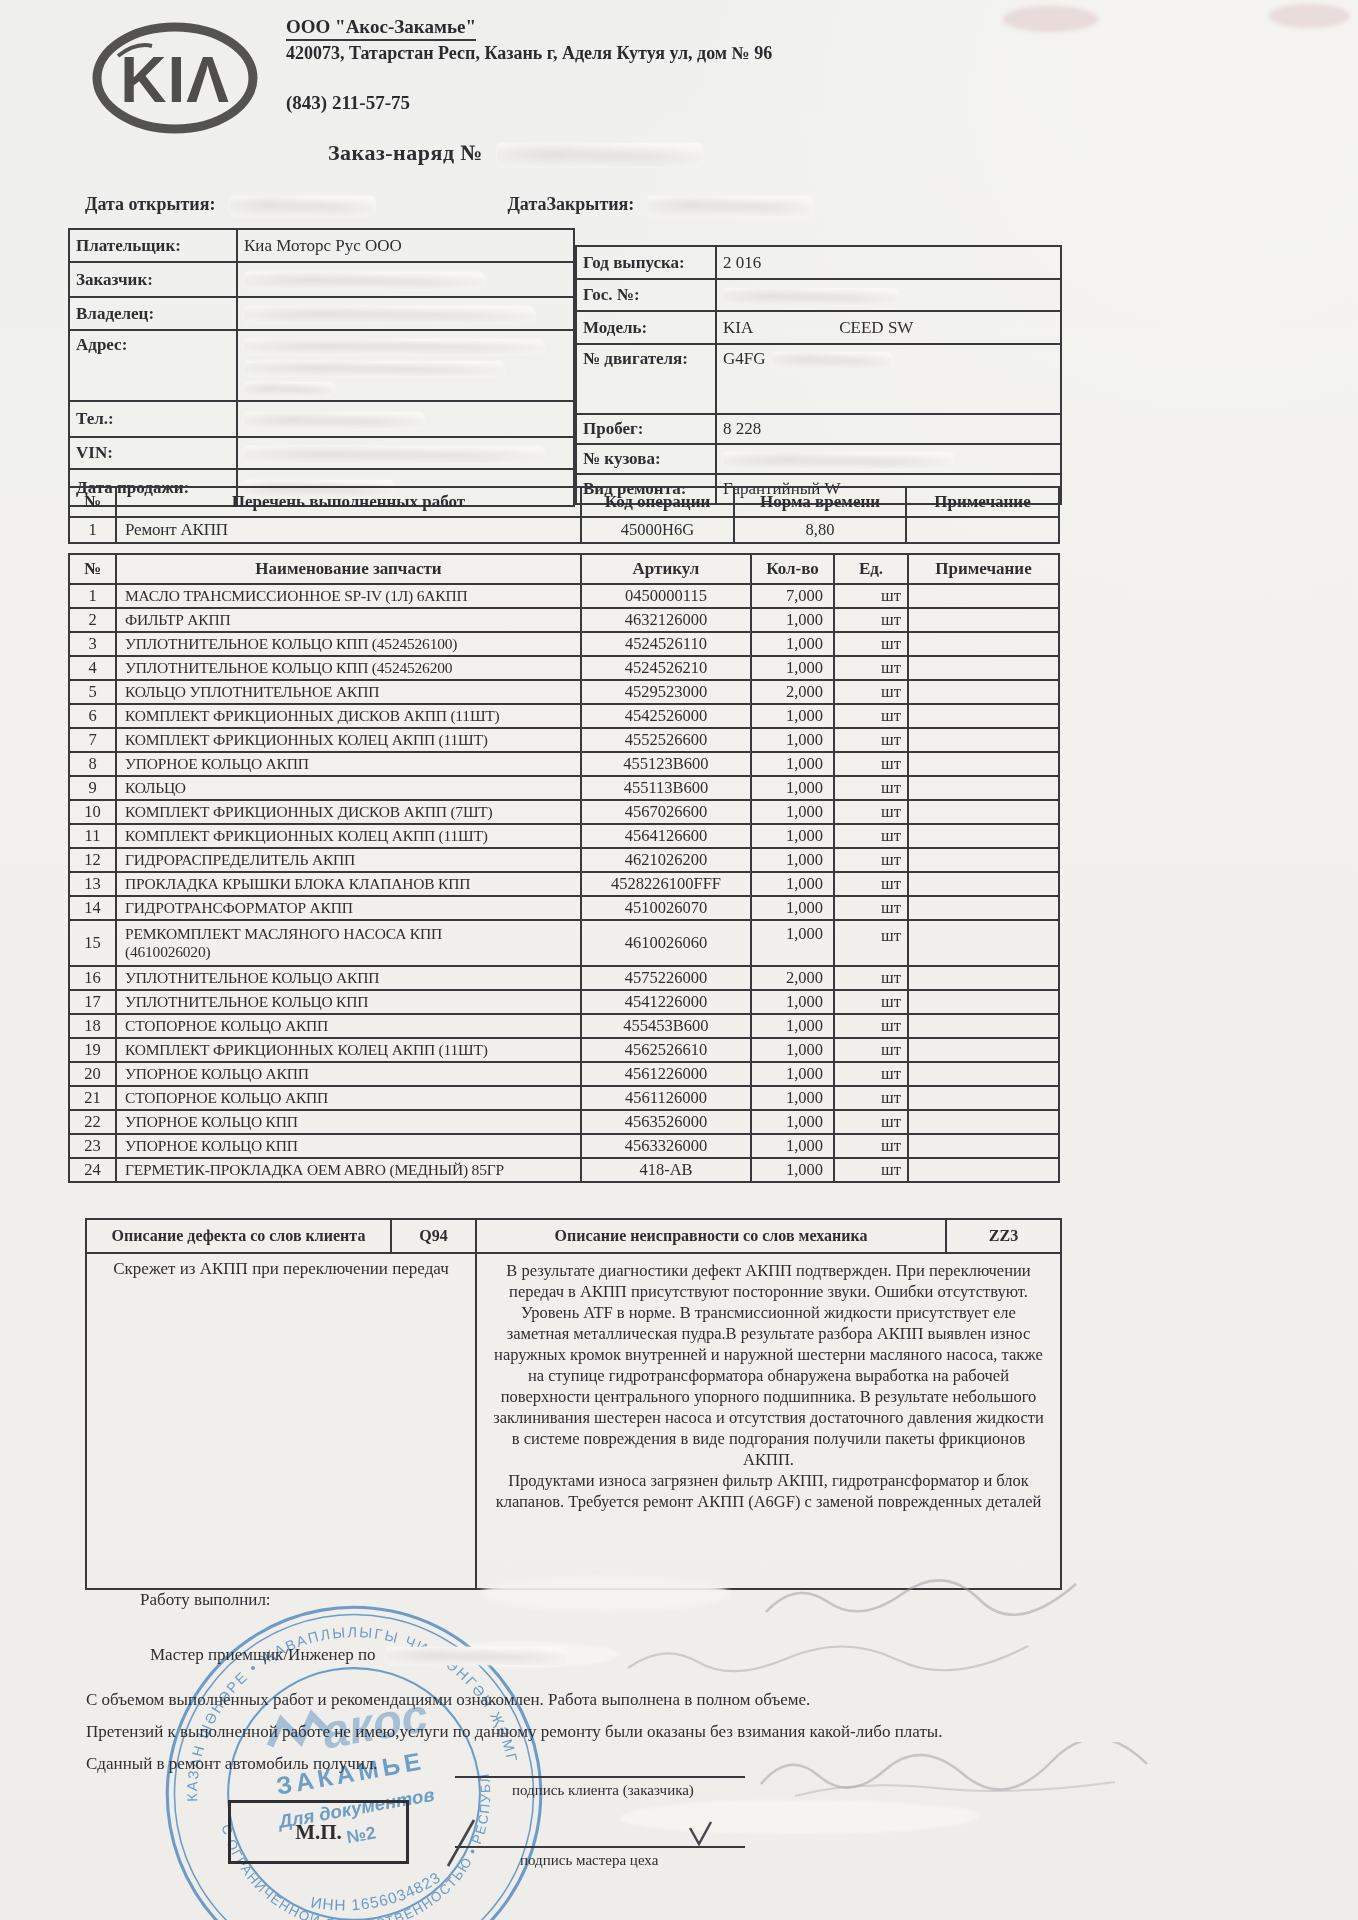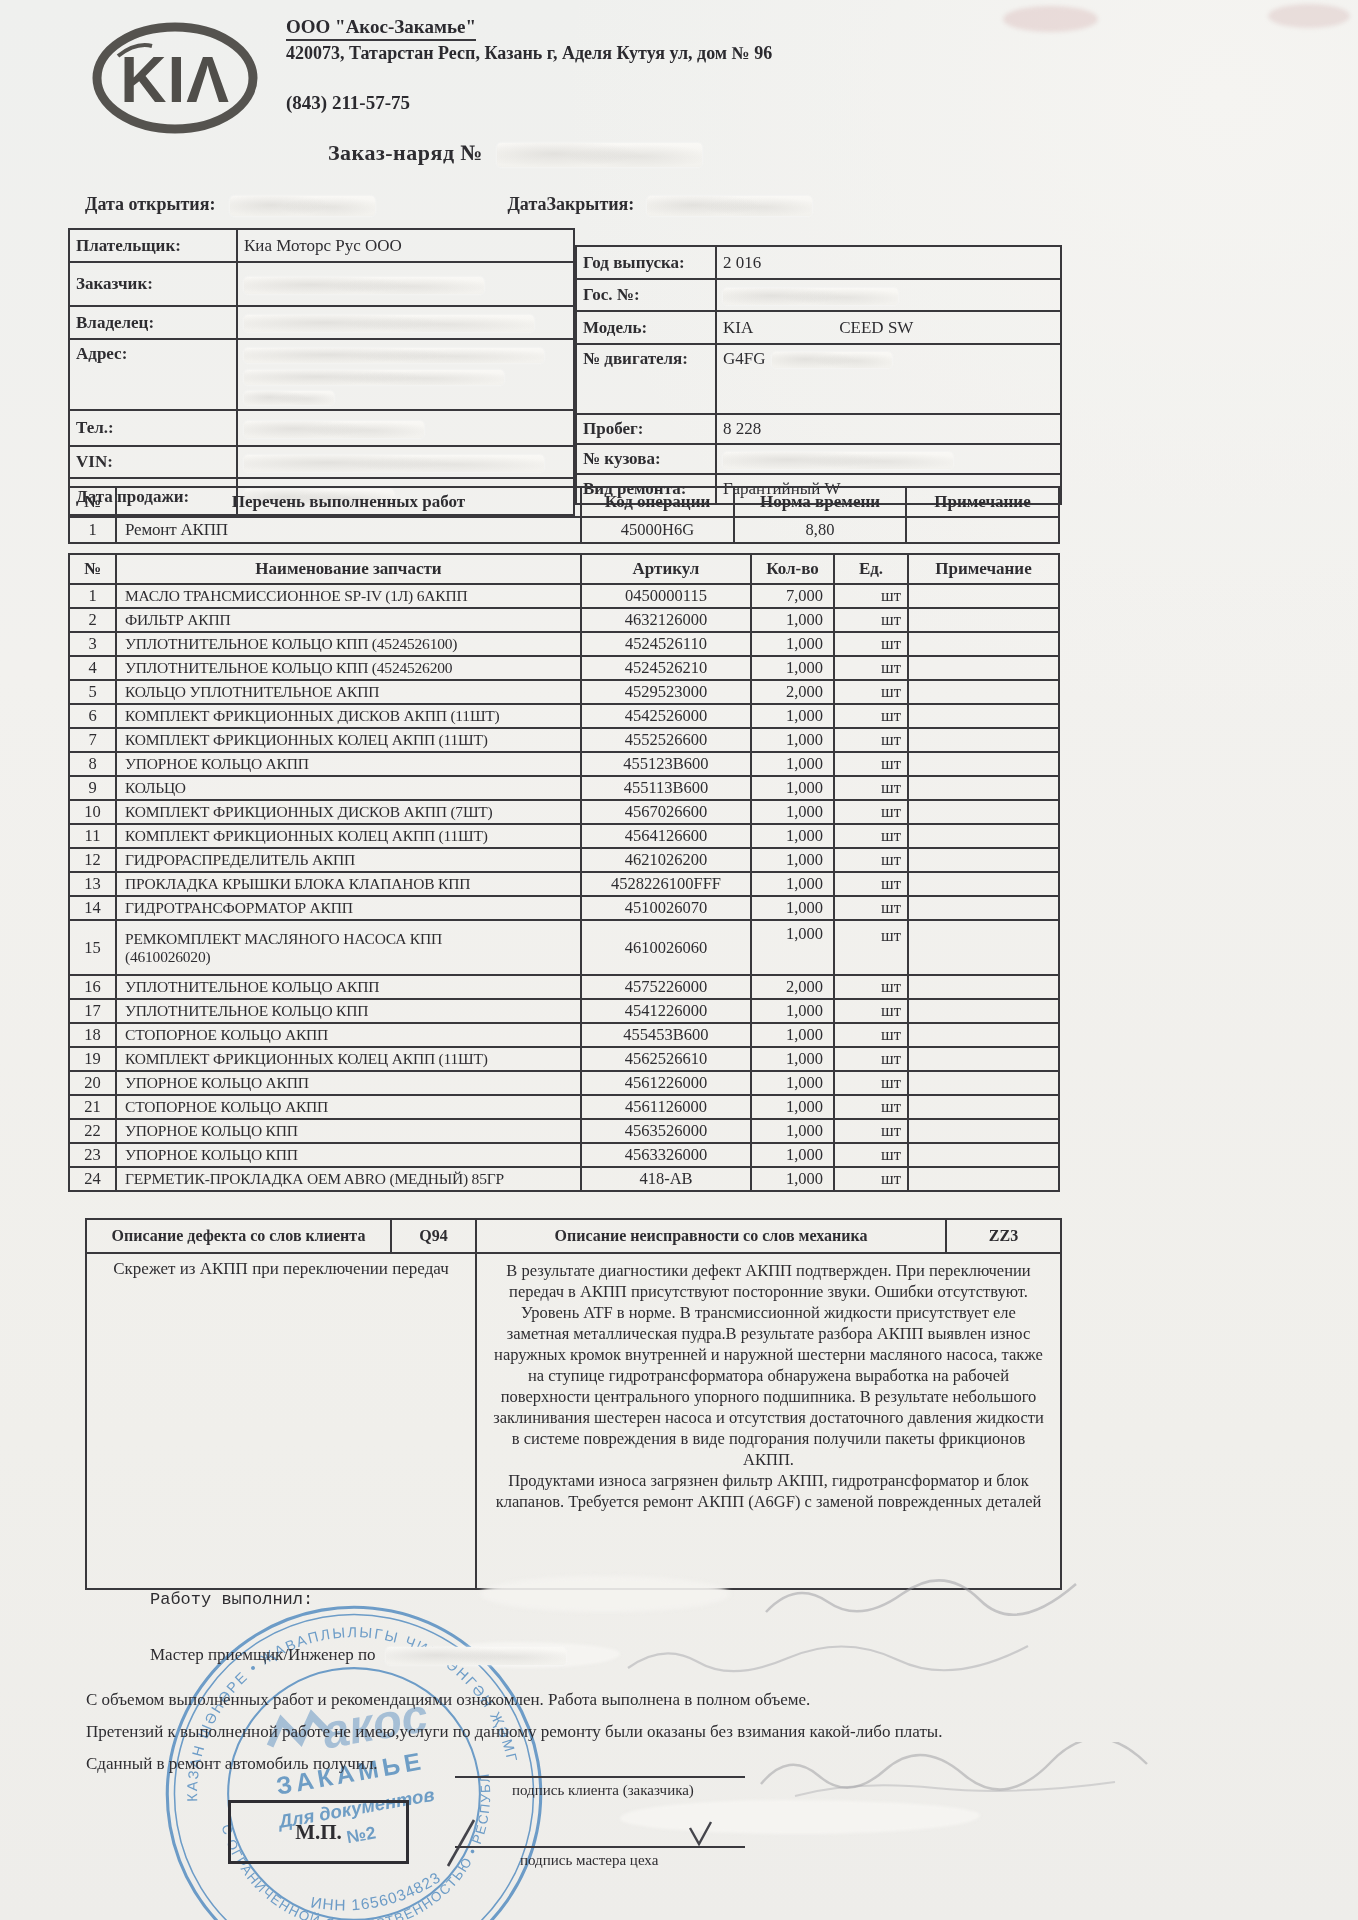--- a/index.html
+++ b/index.html
@@ -99,21 +99,21 @@
     <table class="infoL" style="width:505px;">
       <colgroup>
           <col style="width:168px">
           <col style="width:337px">
         </colgroup>
       <tbody>
           <tr style="height:33px;padding-left:18px;">
         <td class="lbl">Плательщик:</td>
         <td class="val">Киа Моторс Рус ООО</td>
       </tr>
-      <tr style="height:44px;">
+      <tr style="height:35px;">
         <td class="lbl">Заказчик:</td>
         <td><span class="redact" style="width:240px;height:17px;"></span></td>
       </tr>
       <tr style="height:33px;">
         <td class="lbl">Владелец:</td>
         <td><span class="redact" style="width:290px;height:17px;"></span></td>
       </tr>
       <tr style="height:71px;">
         <td class="lbl" style="vertical-align:top;padding-top:4px;">Адрес:</td>
         <td style="vertical-align:top;padding-top:4px;">
@@ -329,21 +329,21 @@
           <td></td>
         </tr>
     <tr style="height:23px;">
           <td class="num">14</td>
           <td class="name">ГИДРОТРАНСФОРМАТОР АКПП</td>
           <td class="ctr">4510026070</td>
           <td class="qty">1,000</td>
           <td class="unit">шт</td>
           <td></td>
         </tr>
-    <tr style="height:55px;">
+    <tr style="height:46px;">
           <td class="num">15</td>
           <td class="name">РЕМКОМПЛЕКТ МАСЛЯНОГО НАСОСА КПП
 (4610026020)</td>
           <td class="ctr">4610026060</td>
           <td class="qty" style="vertical-align:top;padding-top:3px;">1,000</td>
           <td class="unit" style="vertical-align:top;padding-top:5px;">шт</td>
           <td></td>
         </tr>
     <tr style="height:23px;">
           <td class="num">16</td>
@@ -460,21 +460,21 @@
       <text x="222" y="142" text-anchor="middle" font-size="46" font-style="italic" font-weight="bold" fill="#a3c4e6">акос</text>
       <text x="190" y="178" text-anchor="middle" font-size="24" font-weight="bold" letter-spacing="4" fill="#5e9ad0">ЗАКАМЬЕ</text>
       <text x="190" y="210" text-anchor="middle" font-size="18" font-style="italic" font-weight="bold" fill="#5e9ad0">Для документов</text>
       <text x="190" y="236" text-anchor="middle" font-size="17" font-weight="bold" fill="#5e9ad0">№2</text>
       <text font-size="15" letter-spacing="1" fill="#5b98d2">
         <textPath href="#innArc" startOffset="8%">ИНН 1656034823</textPath>
       </text>
     </svg>
   </div>
 
-  <div class="abs ftxt" style="left:150px;top:1590px;font-family:Liberation Mono, monospace;">Работу выполнил:</div>
+  <div class="abs ftxt" style="left:140px;top:1590px;">Работу выполнил:</div>
   <div class="blot" style="left:480px;top:1576px;width:250px;height:36px;background:rgba(244,243,240,.9);"></div>
   <svg class="abs scrib" style="left:760px;top:1572px;" width="330" height="56" viewBox="0 0 330 56">
     <path d="M6,40 q30,-32 62,-10 t74,-8 t78,6 t96,-16" fill="none" stroke="#9a9aa0" stroke-width="2.5" opacity=".5"></path>
   </svg>
 
   <div class="abs ftxt" style="left:150px;top:1645px;">
     <span>Мастер приемщик/Инженер по</span>
     <span class="redact" style="width:180px;height:18px;margin-left:6px;"></span>
   </div>
   <svg class="abs scrib" style="left:620px;top:1638px;" width="420" height="44" viewBox="0 0 420 44">

